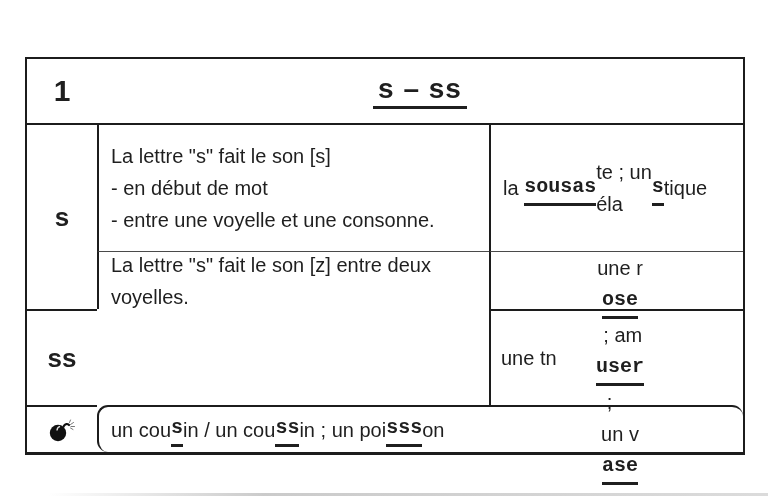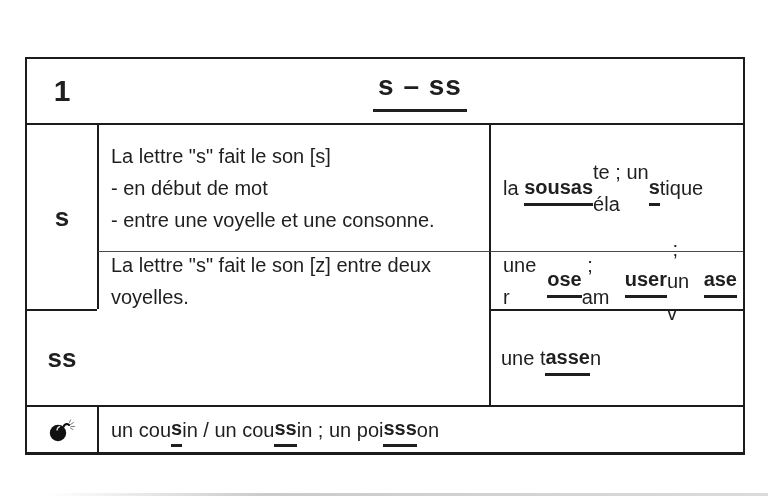--- a/index.html
+++ b/index.html
@@ -42,21 +42,21 @@
     width: 70px;
     text-align: center;
     font-size: 30px; font-weight: bold;
   }
   .header-title-wrap { flex: 1; text-align: center; }
   .header-title {
     display: inline-block;
     font-size: 28px; font-weight: bold;
     letter-spacing: 1px;
     border-bottom: 3px solid var(--text);
-    padding: 0 5px 7px 5px;
+    padding: 0 5px 1px 5px;
     line-height: 1.15;
   }
 
   
   .letter {
     justify-content: center;
     font-size: 26px; font-weight: bold;
   }
   .span-rows { grid-row: 2 / 4; grid-column: 1; }
 
@@ -64,20 +64,21 @@
   .rule, .example, .warning-text {
     font-size: 20px;
     line-height: 1.6;
     white-space: pre-wrap;
     padding-left: 12px;
     padding-right: 6px;
   }
   .hl {
     font-weight: bold;
     border-bottom: 3px solid var(--text);
+    font-family: Liberation Mono, monospace;
   }
 
   
   .warning-label { justify-content: center; }
   .bomb { width: 28px; height: 26px; display: block; }
 
   
   .scan-artifact {
     position: absolute;
     left: 48px; right: 0; top: 493px; height: 3px;
@@ -102,39 +103,39 @@
   <div class="cell rule bt bl" style="grid-row:2; grid-column:2;">La lettre "s" fait le son [s]
 - en début de mot
 - entre une voyelle et une consonne.</div>
 
   <div class="cell example bt bl" style="grid-row:2; grid-column:3;"><span>la </span><span class="hl">sou</span><span class="hl">sa</span><span class="hl">s</span><span>te ; un
 éla</span><span class="hl">s</span><span>tique</span></div>
 
   <div class="cell rule btm bl" style="grid-row:3; grid-column:2;">La lettre "s" fait le son [z] entre deux
 voyelles.</div>
 
-  <div class="cell example btm bl" style="grid-row:3; grid-column:3;"><span>une r</span><span class="hl">ose</span><span> ; am</span><span class="hl">user</span><span> ;
+  <div class="cell example btm bl" style="grid-row:3; grid-column:3;flex-direction:column;"><span>une r</span><span class="hl">ose</span><span> ; am</span><span class="hl">user</span><span> ;
 un v</span><span class="hl">ase</span></div>
 
   <div class="cell letter bt" style="grid-row:4; grid-column:1;">ss</div>
 
 
-  <div class="cell example bt bl" style="grid-row:4; grid-column:3;padding-left:10px;"><span>une t</span><span class="hl">asse</span><span>n</span></div>
+  <div class="cell example bt bl" style="grid-row:4; grid-column:3;padding-left:10px;"><span>une t</span><span>n</span></div>
 
   <div class="cell warning-label bt" style="grid-row:5; grid-column:1;">
     <svg class="bomb" viewBox="0 0 28 26" aria-hidden="true">
       <circle cx="10" cy="16" r="8.2" fill="#111"></circle>
       <path d="M9 13.5 a4.5 4.5 0 0 1 3-4.2" stroke="#fff" stroke-width="1.4" fill="none" opacity="0.85"></path>
       <path d="M15.5 9.5 C17 6.5 19.5 6.5 21 8" stroke="#111" stroke-width="2.2" fill="none" stroke-linecap="round"></path>
       <g stroke="#777" stroke-width="1" stroke-linecap="round">
         <line x1="22.5" y1="7.5" x2="25.5" y2="5.5"></line>
         <line x1="23" y1="9.5" x2="26.5" y2="9.5"></line>
         <line x1="22.5" y1="11" x2="25" y2="12.5"></line>
         <line x1="21.5" y1="5.5" x2="22.5" y2="3"></line>
       </g>
     </svg>
   </div>
 
-  <div class="cell warning-text bt bl" style="grid-row:5; grid-column:2 / 4;"><span>un cou</span><span class="hl">s</span><span>in / un cou</span><span class="hl">ss</span><span>in ; un poi</span><span class="hl">s</span><span class="hl">ss</span><span>on</span></div>
+  <div class="cell warning-text bt bl" style="grid-row:5; grid-column:2 / 4;border-radius:11px;"><span>un cou</span><span class="hl">s</span><span>in / un cou</span><span class="hl">ss</span><span>in ; un poi</span><span class="hl">s</span><span class="hl">ss</span><span>on</span></div>
 
 </div>
 
 <div class="scan-artifact"></div>
 
 </body></html>

